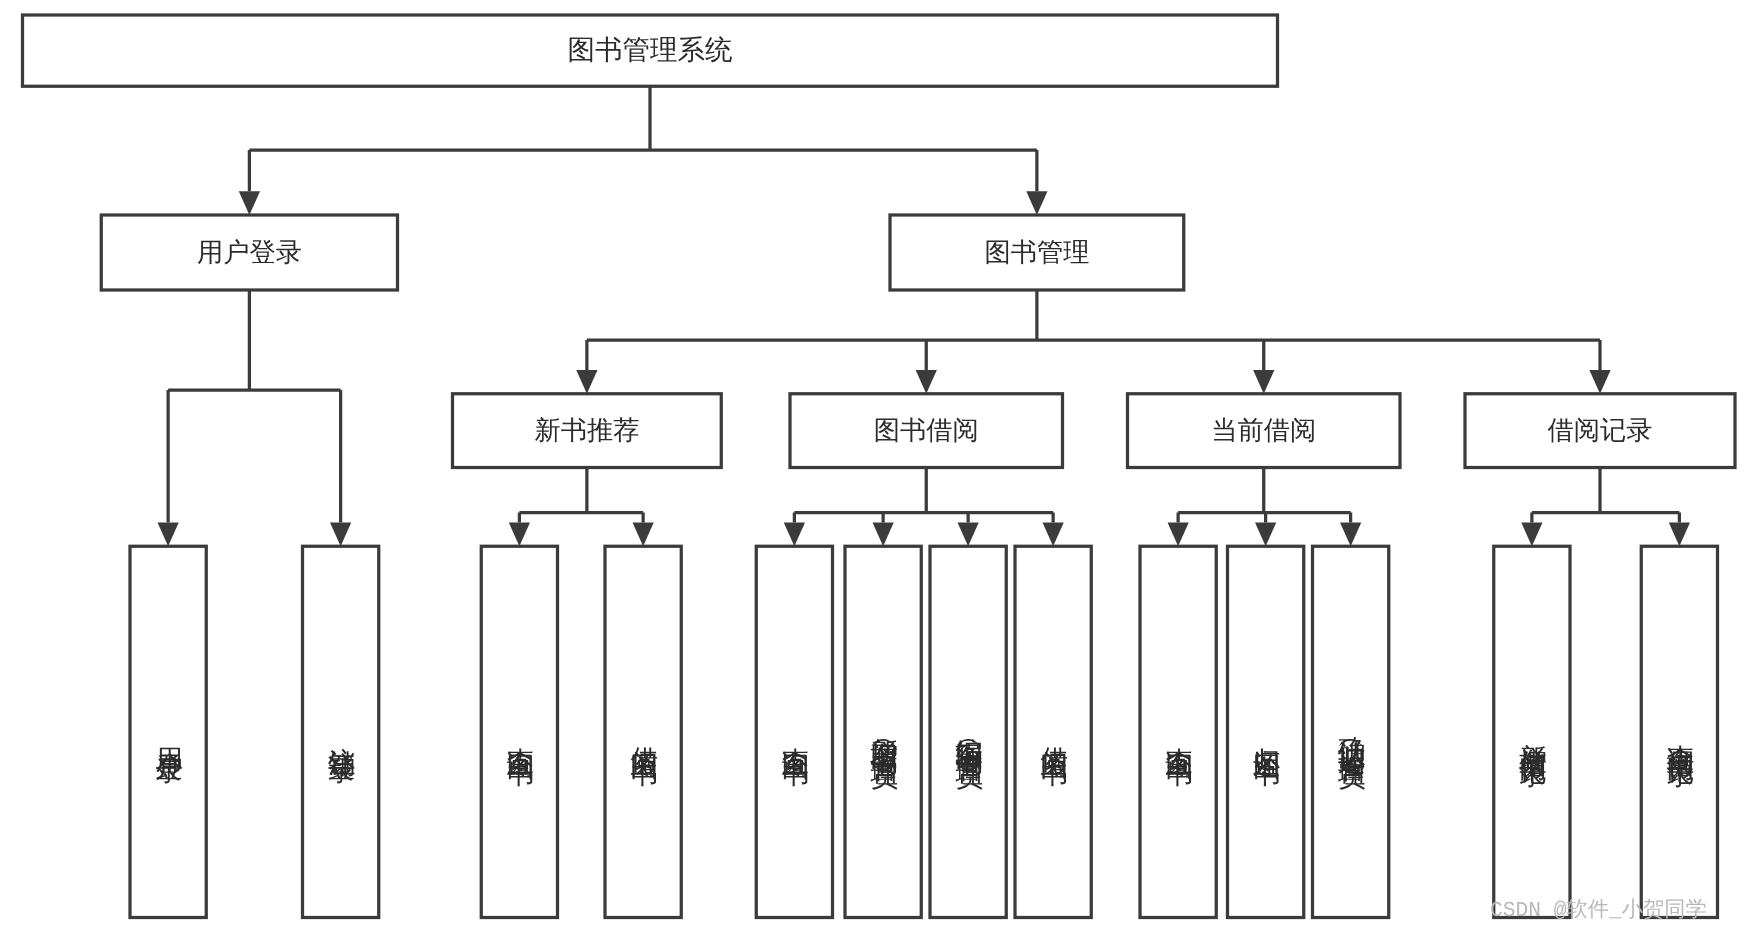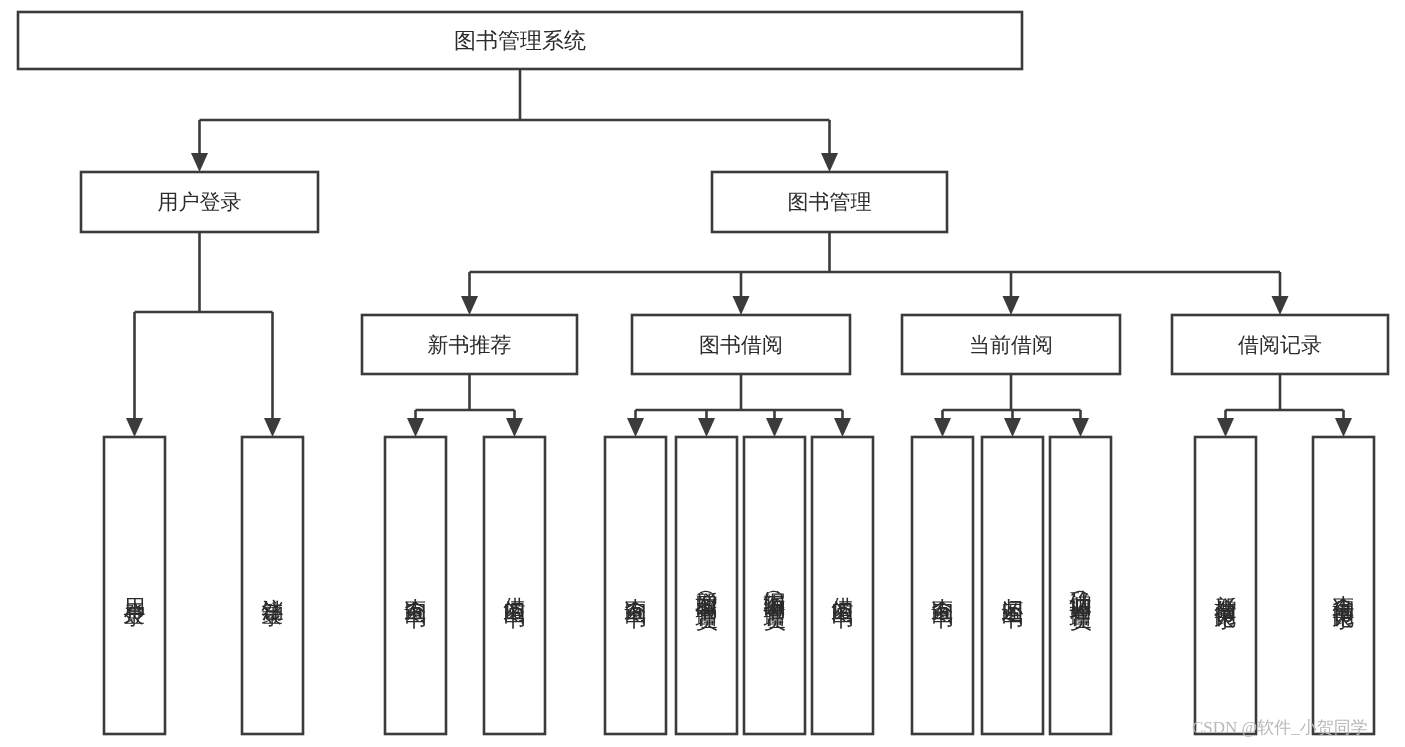--- a/index.html
+++ b/index.html
@@ -69,21 +69,21 @@
     font-family: "DejaVu Sans", "Liberation Sans", sans-serif;
     font-size: 22px;
     line-height: 1.18;
     letter-spacing: 3px;
     color: #2b2b2b;
     white-space: nowrap;
     text-align: center;
   }
   .watermark {
     position: absolute;
-    font-family: Liberation Serif, serif;
+    font-family: Liberation Mono, monospace;
     font-size: 17px;
     color: #b8b8b8;
     white-space: nowrap;
     pointer-events: none;
     user-select: none;
   }
 </style>
 </head>
 <body>
 

